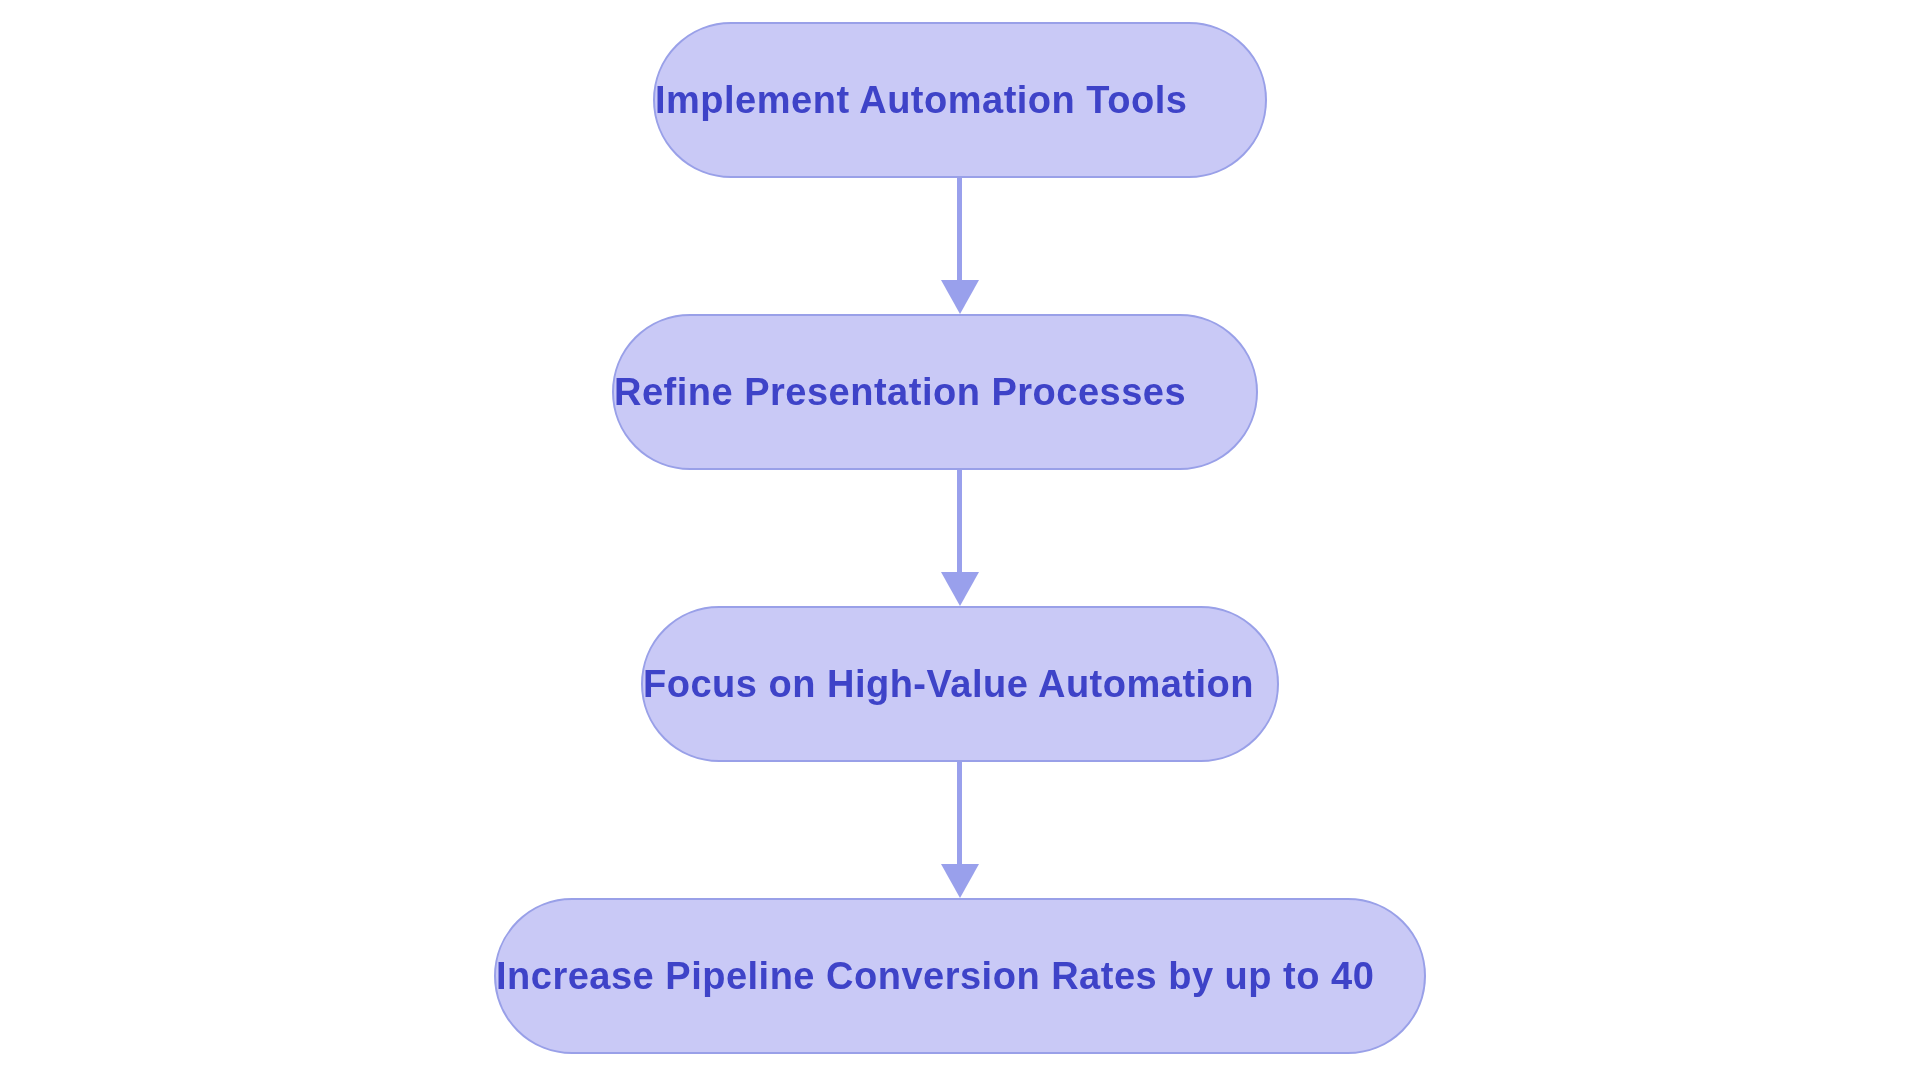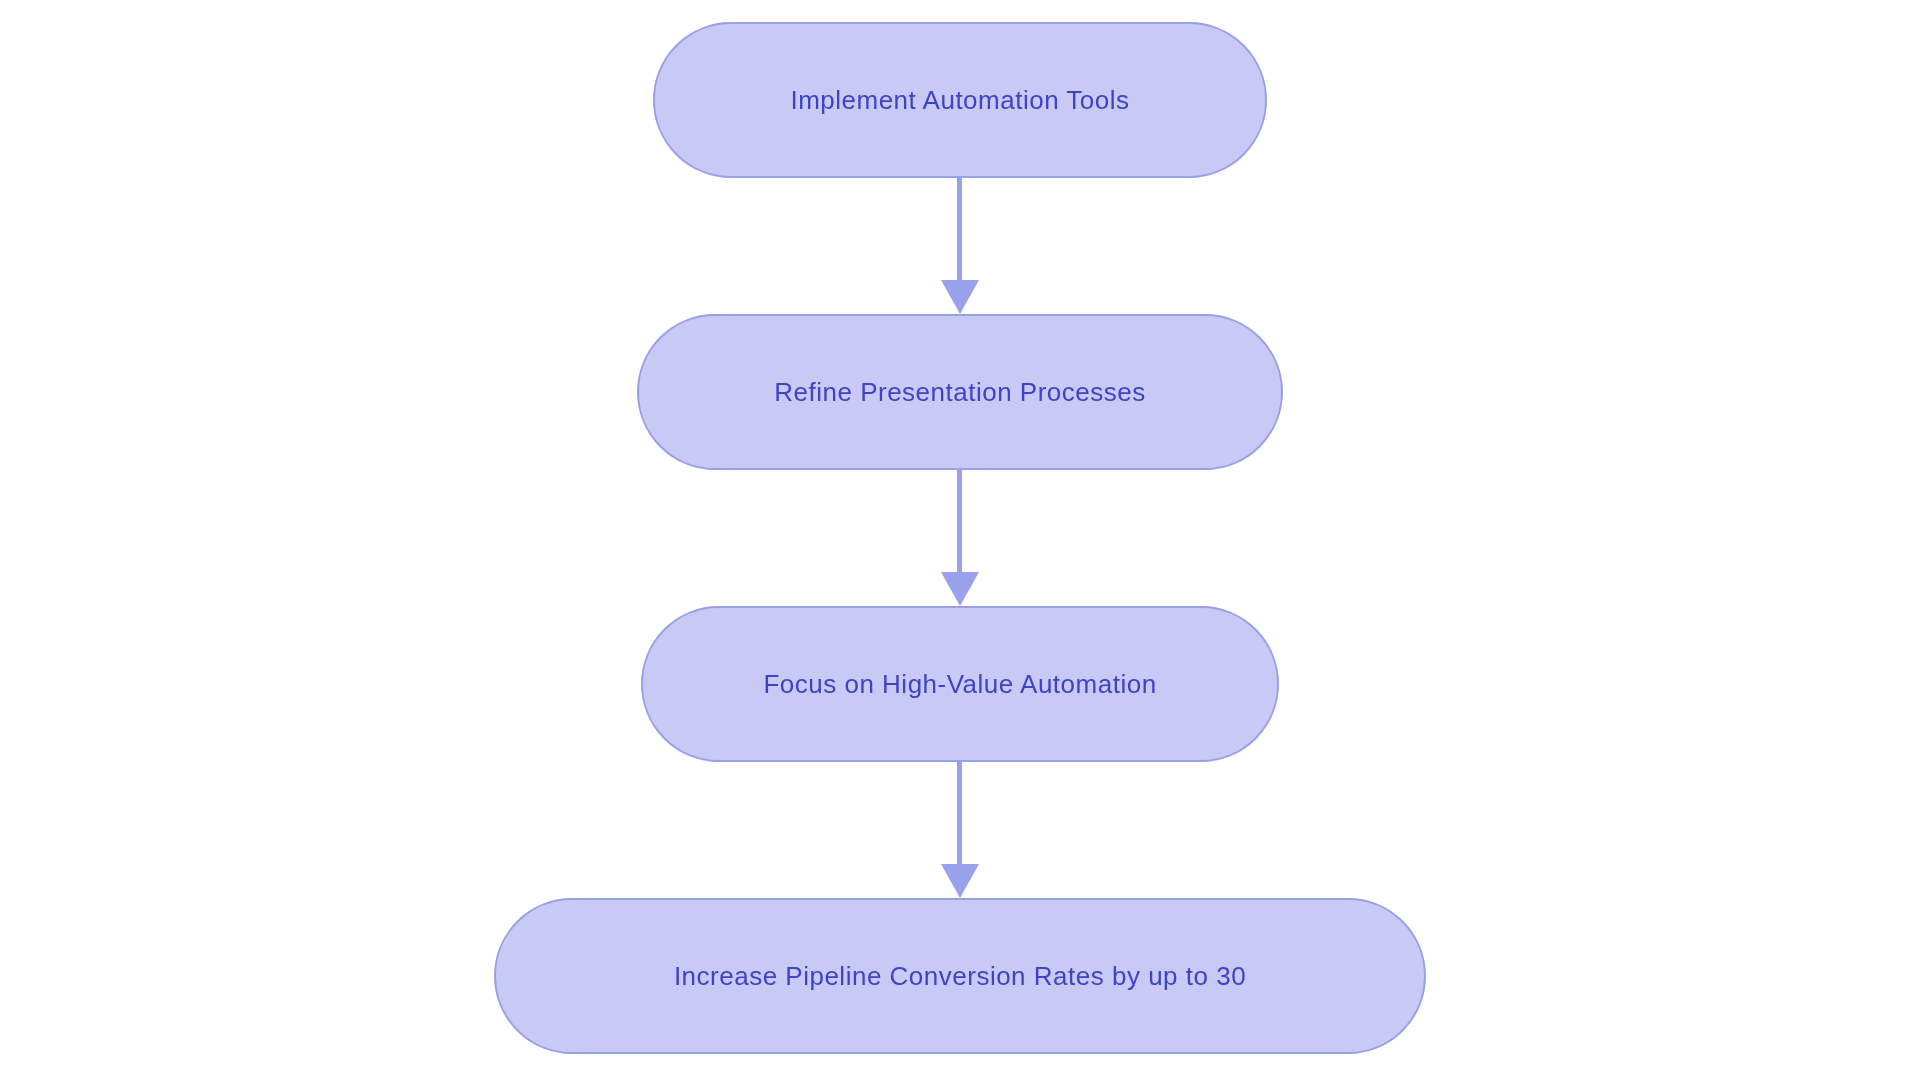--- a/index.html
+++ b/index.html
@@ -12,34 +12,34 @@
     width: 1920px;
     height: 1083px;
     background: var(--bg, #ffffff);
     overflow: hidden;
     font-family: "Liberation Sans", sans-serif;
   }
   .flow-node {
     position: absolute;
     display: flex;
     align-items: center;
-    justify-content: center;
+    justify-content: flex-start;
     box-sizing: border-box;
     background: var(--node-fill, #c9c9f6);
     border: 2.5px solid var(--node-border, #99a0e8);
     border-radius: 78px;
     color: var(--node-text, #3e43c8);
-    font-size: 26px;
-    font-weight: 400;
+    font-size: 38px;
+    font-weight: 700;
     letter-spacing: 0.5px;
     text-align: center;
     white-space: nowrap;
   }
   .node-1 { left: 653px; top: 22px;  width: 614px; height: 156px; }
-  .node-2 { left: 637px; top: 314px; width: 646px; height: 156px; }
+  .node-2 { left: 612px; top: 314px; width: 646px; height: 156px; }
   .node-3 { left: 641px; top: 606px; width: 638px; height: 156px; }
   .node-4 { left: 494px; top: 898px; width: 932px; height: 156px; }
 
   .arrow-line {
     position: absolute;
     left: 957px;
     width: 5px;
     height: 102px;
     background: var(--arrow, #99a0ec);
   }
@@ -76,16 +76,16 @@
   <div class="arrow-head a2-head"></div>
 
   <div class="flow-node node-3">
     <span>Focus on High-Value Automation</span>
   </div>
 
   <div class="arrow-line a3-line"></div>
   <div class="arrow-head a3-head"></div>
 
   <div class="flow-node node-4">
-    <span>Increase Pipeline Conversion Rates by up to 30</span>
+    <span>Increase Pipeline Conversion Rates by up to 40</span>
   </div>
 
 </div>
 
 </body></html>

